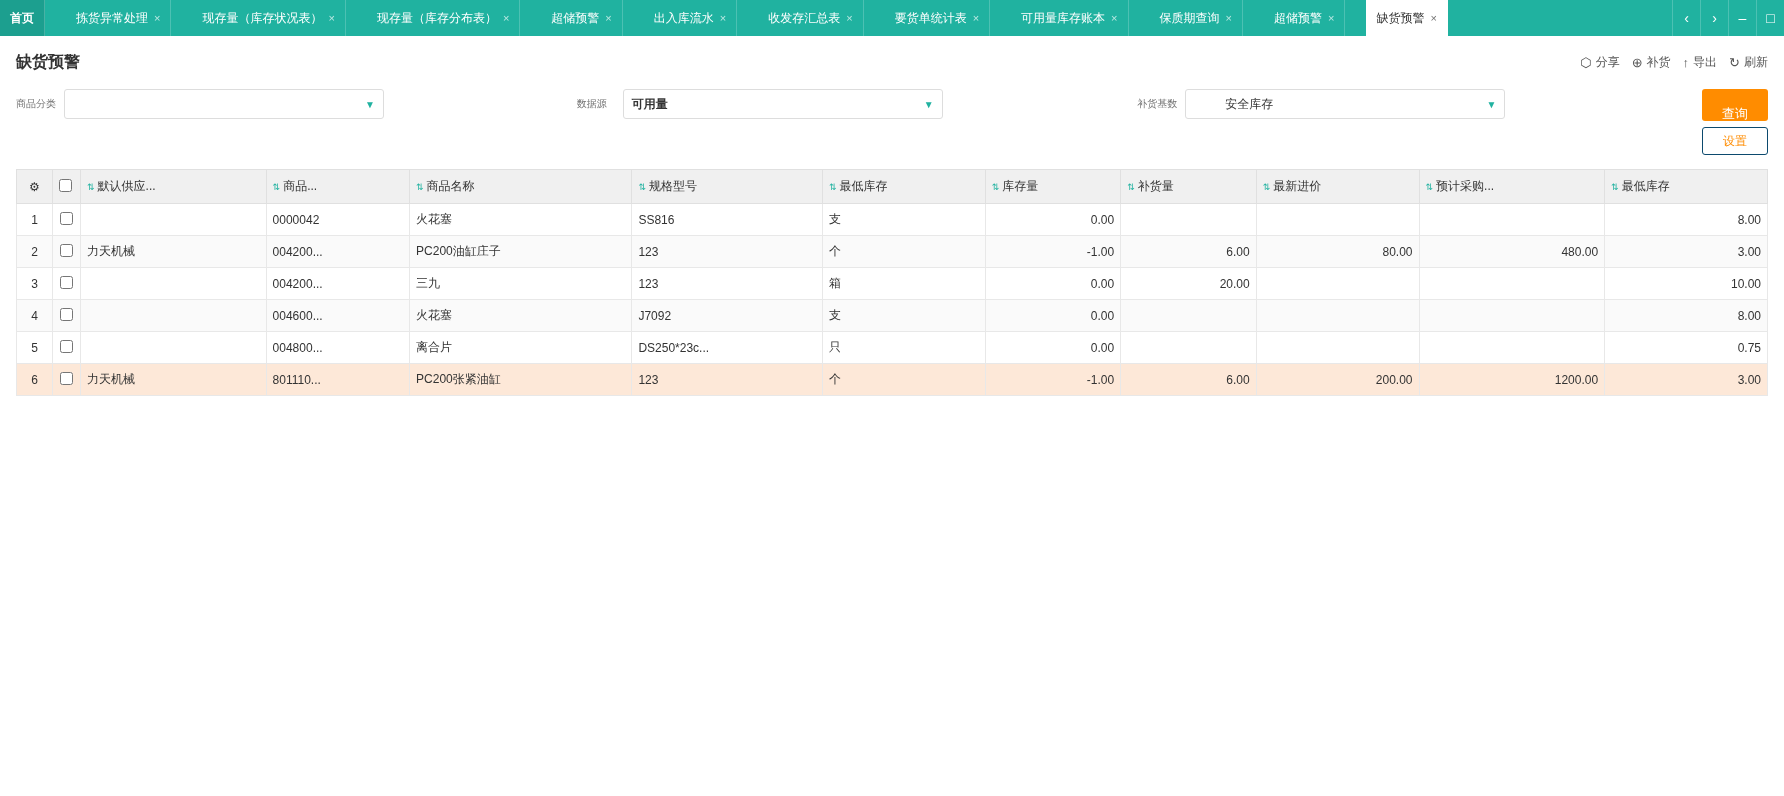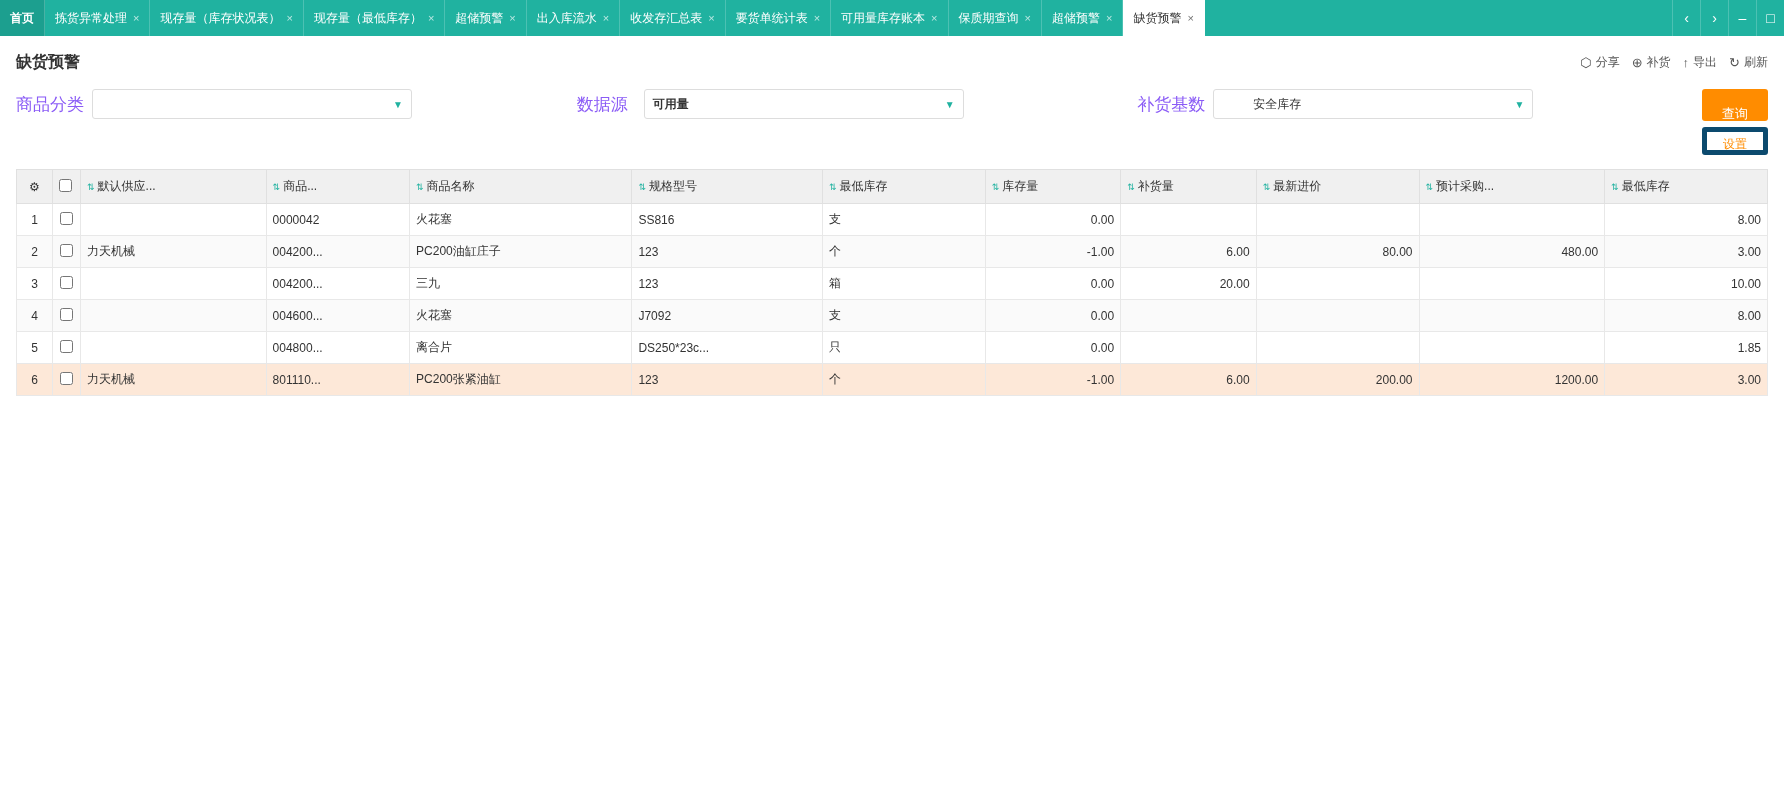--- a/index.html
+++ b/index.html
@@ -5,20 +5,21 @@
     * { box-sizing: border-box; margin: 0; padding: 0; }
     body { font-family: 'Microsoft YaHei', Arial, sans-serif; font-size: 12px; background: #f5f5f5; color: #333; }
 
     
     .tab-bar {
       display: flex;
       align-items: center;
       background: #20b2a0;
       height: 36px;
       overflow: hidden;
+      gap: 21px;
     }
     .tab-item {
       display: flex;
       align-items: center;
       padding: 0 10px;
       height: 100%;
       color: #fff;
       font-size: 12px;
       white-space: nowrap;
       cursor: pointer;
@@ -79,23 +80,23 @@
     }
     .header-action-btn {
       display: flex;
       align-items: center;
       gap: 4px;
       color: #555;
       cursor: pointer;
       font-size: 12px;
     }
     .filter-label {
-      color: #8b5cf6;
+      color: #737373;
       white-space: nowrap;
-      font-size: 17px;
+      font-size: 10px;
     }
     .filter-select {
       display: flex;
       align-items: center;
       border: 1px solid #ddd;
       border-radius: 3px;
       padding: 4px 8px;
       background: #fff;
       cursor: pointer;
       min-width: 200px;
@@ -110,21 +111,21 @@
       border: none;
       border-radius: 3px;
       padding: 16px 20px;
       cursor: pointer;
       font-size: 13px;
       height: 30px;
     }
     .btn-settings {
       background: #fff;
       color: #ff8c00;
-      border: 5px solid #0c4a6e;
+      border: 1px solid #0c4a6e;
       border-radius: 3px;
       padding: 4px 16px;
       cursor: pointer;
       font-size: 12px;
       height: 28px;
     }
 
     
     .data-table {
       width: 100%;
@@ -170,21 +171,21 @@
   </div>
   <div class="tab-item">
     <span>拣货异常处理</span>
     <span class="tab-close">×</span>
   </div>
   <div class="tab-item">
     <span>现存量（库存状况表）</span>
     <span class="tab-close">×</span>
   </div>
   <div class="tab-item">
-    <span>现存量（最低库存）</span>
+    <span>现存量（库存分布表）</span>
     <span class="tab-close">×</span>
   </div>
   <div class="tab-item">
     <span>超储预警</span>
     <span class="tab-close">×</span>
   </div>
   <div class="tab-item">
     <span>出入库流水</span>
     <span class="tab-close">×</span>
   </div>
@@ -422,21 +423,21 @@
     </td>
     <td></td>
     <td>004800...</td>
     <td>离合片</td>
     <td>DS250*23c...</td>
     <td>只</td>
     <td class="right-align">0.00</td>
     <td class="right-align"></td>
     <td class="right-align"></td>
     <td class="right-align"></td>
-    <td class="right-align">1.85</td>
+    <td class="right-align">0.75</td>
   </tr>
         <tr class="highlighted">
     <td class="num-col">6</td>
     <td class="checkbox-cell">
       <input type="checkbox" style="">
     </td>
     <td>力天机械</td>
     <td>801110...</td>
     <td>PC200张紧油缸</td>
     <td>123</td>

